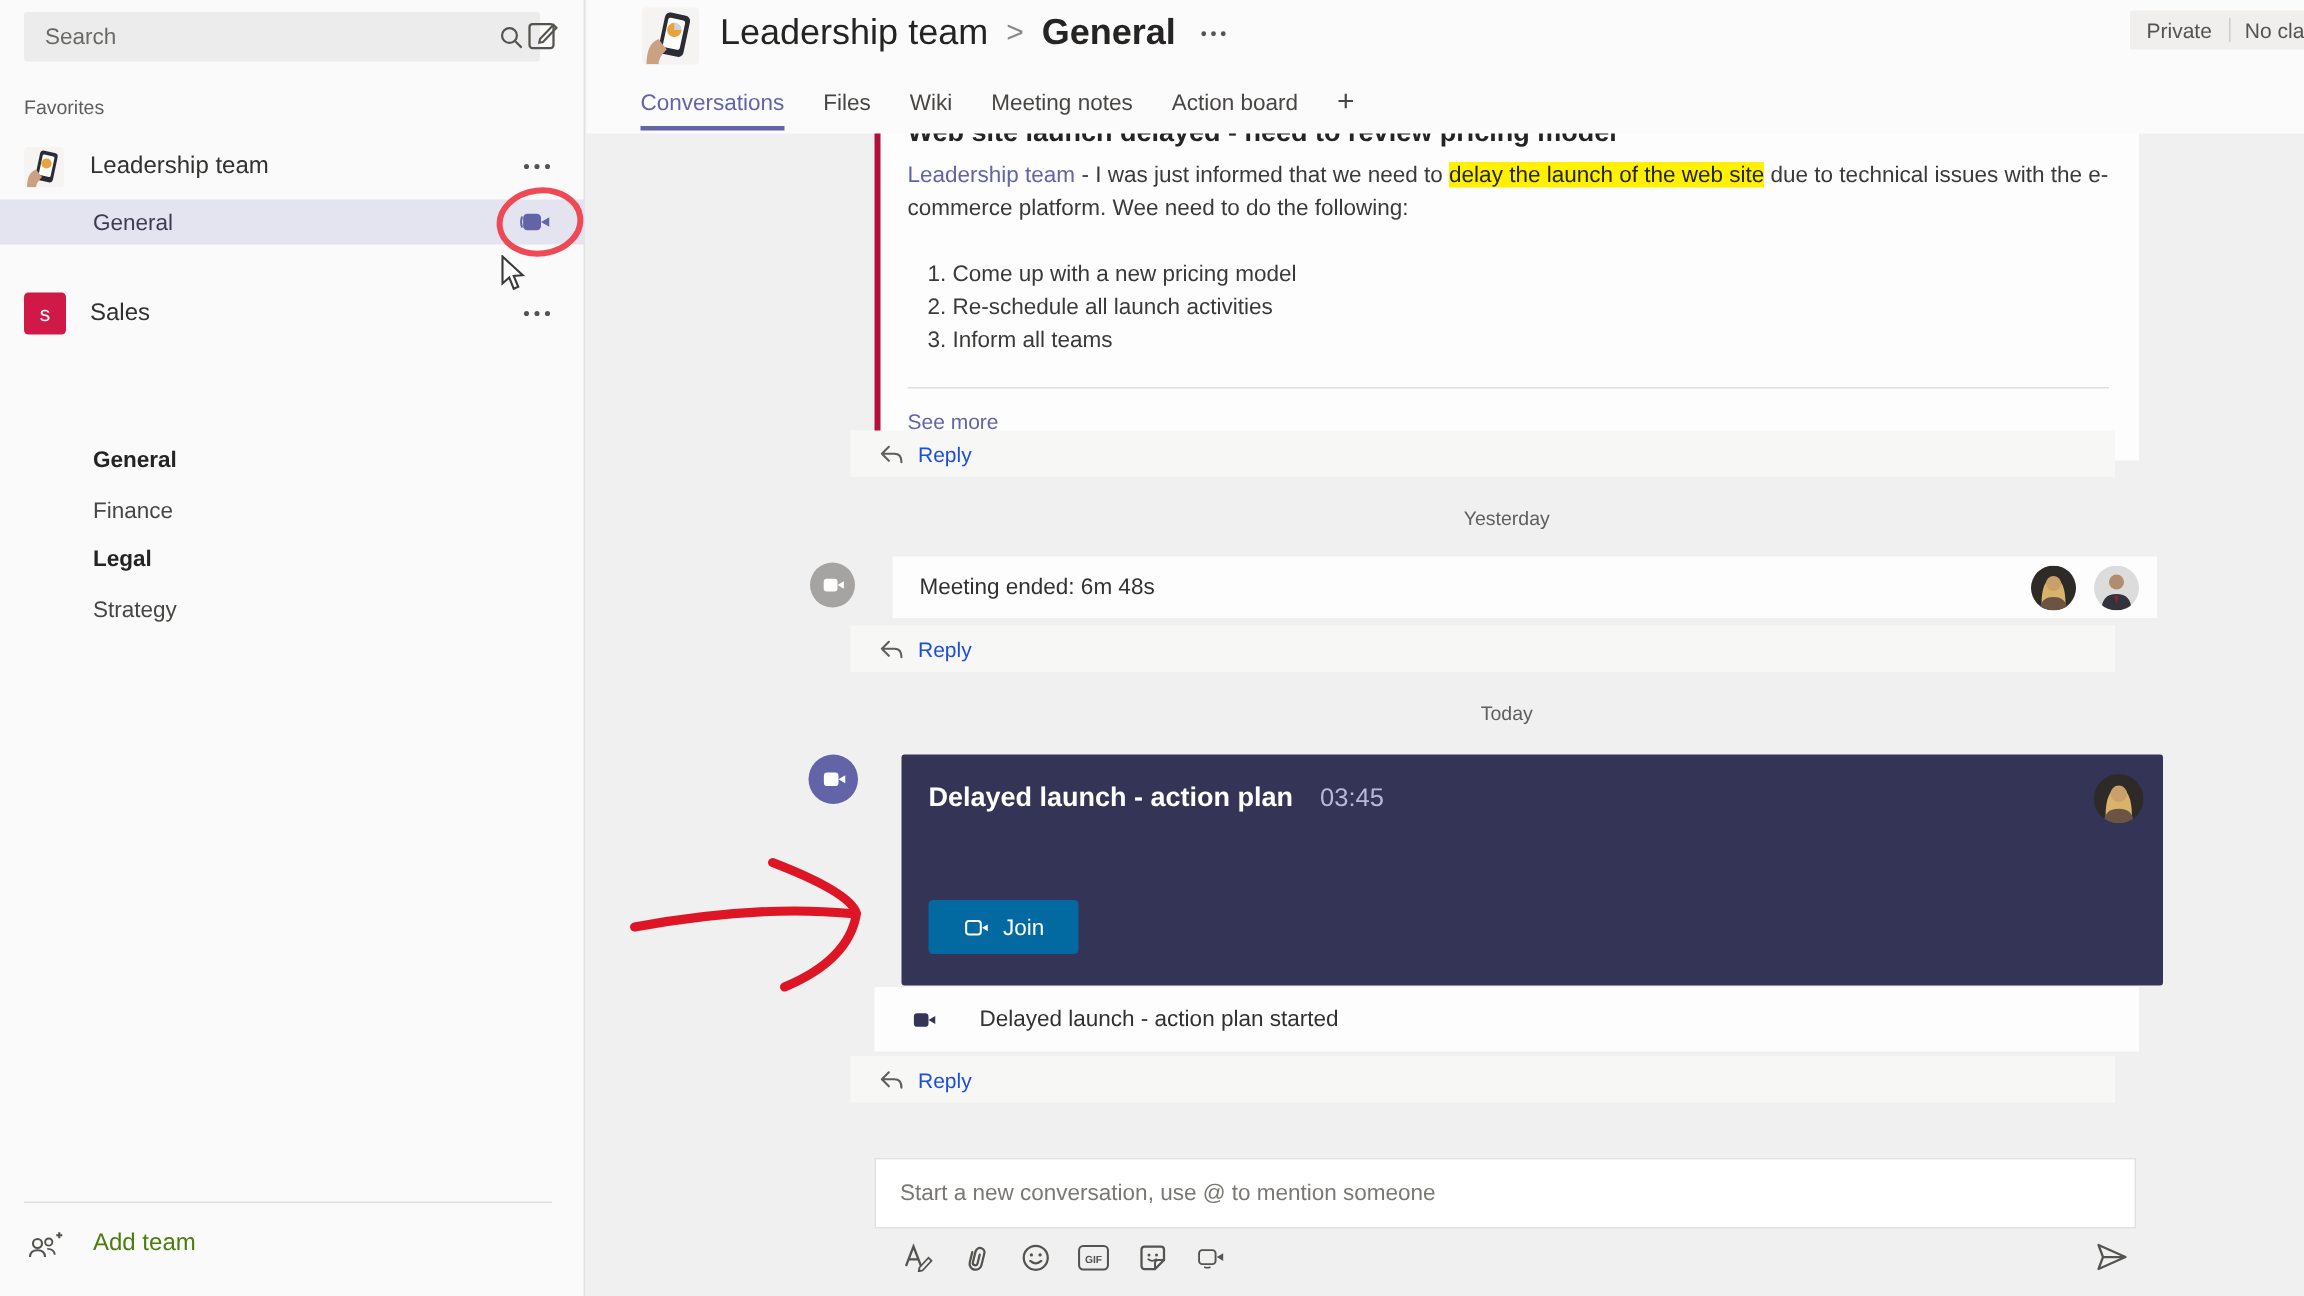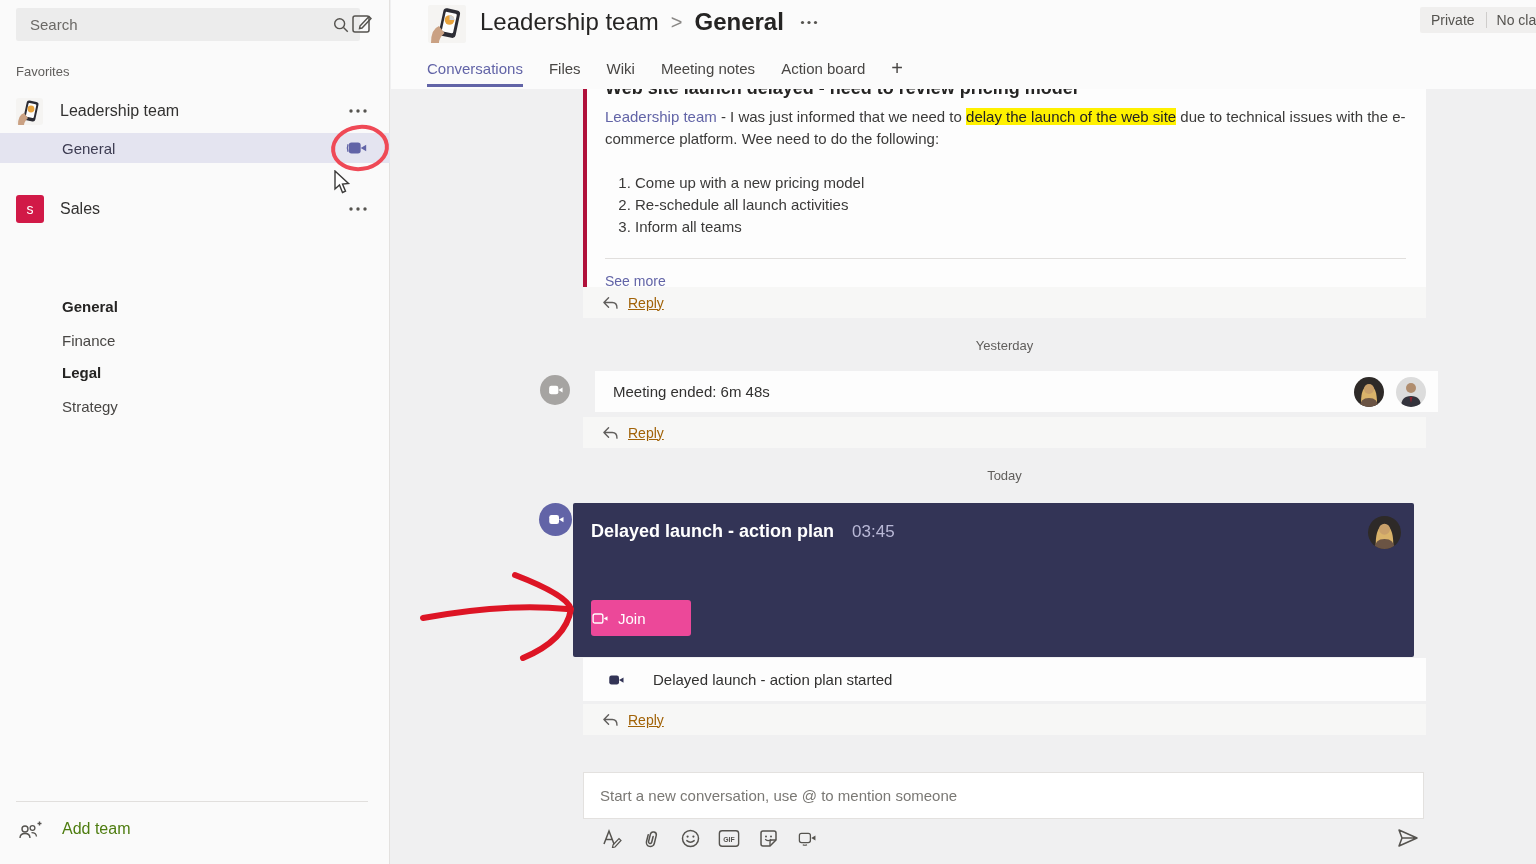--- a/index.html
+++ b/index.html
@@ -62,45 +62,45 @@
     border-left:4px solid #b0103a; padding:14px 20px 16px 18px; z-index:1; }
   .msg-title { font-size:18px; font-weight:bold; color:#252423; line-height:24px; }
   .msg-body { font-size:15px; line-height:22px; color:#3b3a39; margin-top:6px; }
   .msg-author { color:#6264a7; }
   .hl { background:#fff100; font-weight:normal; color:#252423; }
   .msg-list { margin:22px 0 0 30px; font-size:15px; line-height:22px; color:#3b3a39; }
   .msg-list li { margin-bottom:0; }
   .msg-divider { height:1px; background:#e1dfdd; margin-top:20px; }
   .see-more { margin-top:14px; font-size:14px; color:#6264a7; cursor:pointer; display:inline-block; }
 
-  .reply-bar { position:absolute; left:192px; width:843px; height:31px; background:#f7f7f6;
+  .reply-bar { position:absolute; left:176px; width:843px; height:31px; background:#f7f7f6;
     display:flex; align-items:center; gap:10px; padding-left:18px; font-size:14px;
-    color:#a16207; z-index:1; cursor:pointer;text-decoration:underline; }
+    color:#1d4ed8; z-index:1; cursor:pointer; }
   .day-divider { position:absolute; left:192px; width:843px; text-align:center; font-size:13px;
     color:#605e5c; z-index:1; }
 
   .ended-row { position:absolute; left:204px; top:371px; width:843px; height:41px;
     background:#fdfdfd; display:flex; align-items:center; padding:0 12px 0 18px;
     font-size:15px; color:#323130; z-index:1; }
   .ended-row .spacer { flex:1; }
   .mini-avatar { width:30px; height:30px; border-radius:50%; overflow:hidden; margin-left:12px; }
 
   .gutter-circle { position:absolute; border-radius:50%; display:flex; align-items:center;
     justify-content:center; z-index:1; }
 
-  .meet-card { position:absolute; left:182px; top:503px; width:841px; height:154px;
+  .meet-card { position:absolute; left:210px; top:503px; width:841px; height:154px;
     background:#333456; border-radius:2px; z-index:1; }
   .meet-title-row { position:absolute; left:18px; top:18px; display:flex; align-items:baseline; gap:18px; }
   .meet-title { font-size:18px; font-weight:bold; color:#ffffff; }
   .meet-time { font-size:17px; color:#b9b8d6; }
   .meet-avatar { position:absolute; right:13px; top:13px; width:33px; height:33px;
     border-radius:50%; overflow:hidden; }
   .join-btn { position:absolute; left:18px; top:97px; width:100px; height:36px;
-    background:#ec4899; border-radius:3px; border:none; display:flex; align-items:center;
-    gap:9px; color:#fff; font-size:15px; cursor:pointer;
+    background:#0369a1; border-radius:3px; border:none; display:flex; align-items:center;
+    justify-content:center; gap:9px; color:#fff; font-size:15px; cursor:pointer;
     font-family:"Liberation Sans", sans-serif; }
 
   .started-row { position:absolute; left:192px; top:658px; width:843px; height:43px;
     background:#fdfdfd; display:flex; align-items:center; gap:28px; padding-left:24px;
     font-size:15px; color:#323130; z-index:1; }
 
   .compose { position:absolute; left:192px; top:772px; width:841px; height:47px;
     background:#fff; border:1px solid #e3e1df; z-index:1; }
   .compose input { width:100%; height:100%; border:none; outline:none; padding:0 16px;
     font-size:15px; color:#484644; font-family:"Liberation Sans", sans-serif; }

